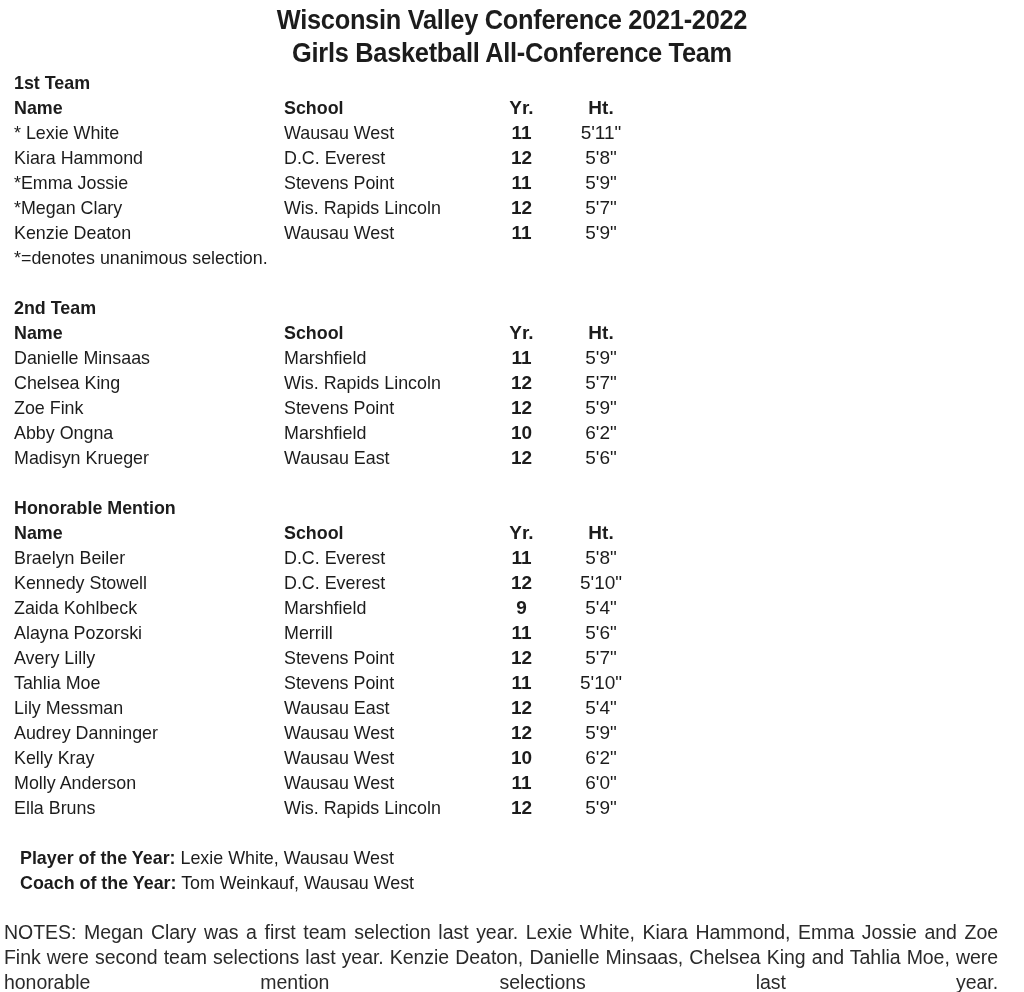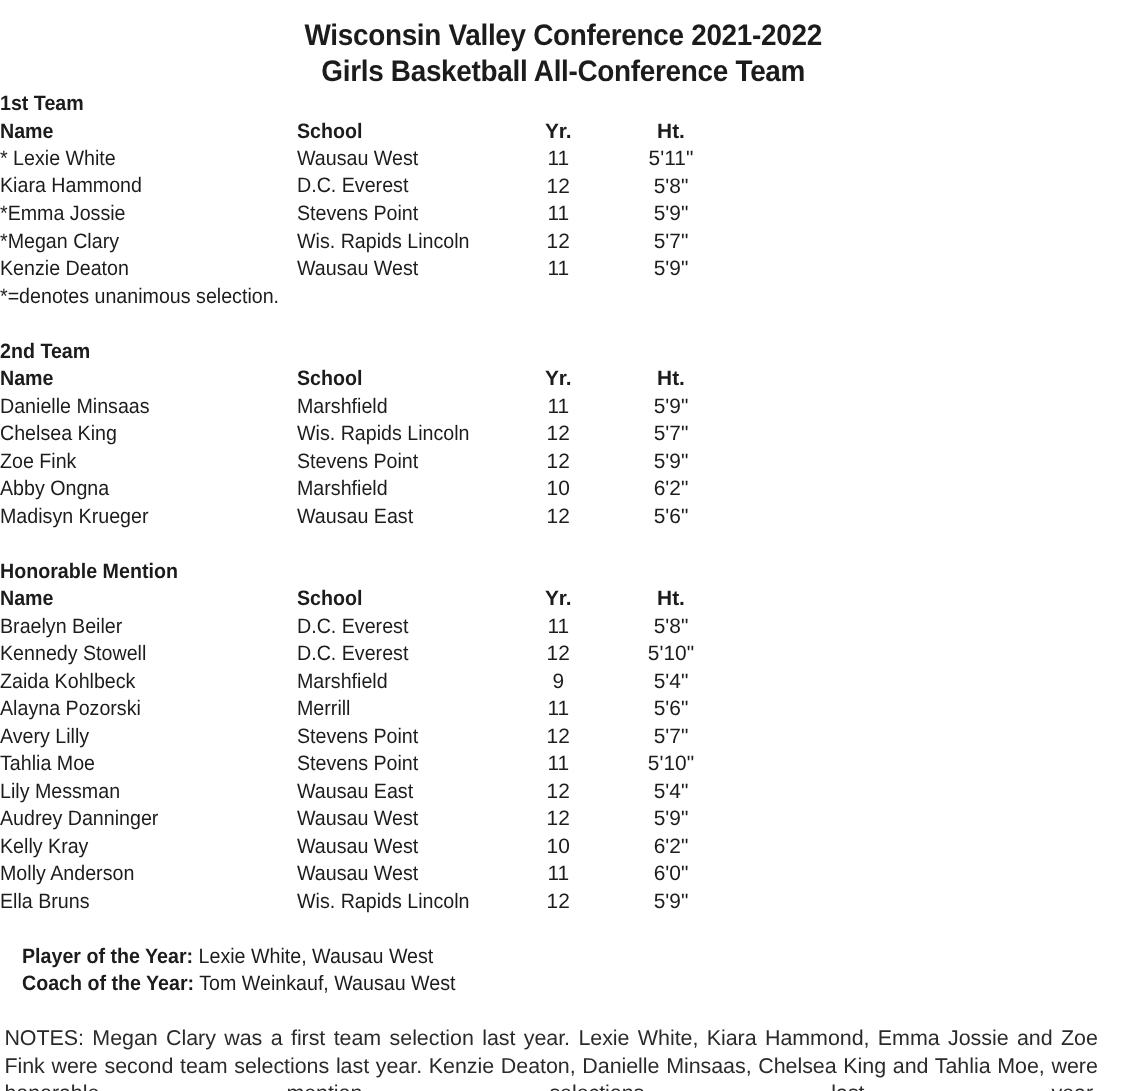--- a/index.html
+++ b/index.html
@@ -20,35 +20,35 @@
 
   .page {
     position: relative;
     width: 1024px;
     padding: 0;
   }
 
   
   .title-block {
     text-align: center;
-    padding-top: 16px;
+    padding-top: 4px;
   }
   .title-line {
     font-weight: bold;
     font-size: 27px;
     line-height: 33px;
     letter-spacing: -0.3px;
     transform: scaleX(0.94);
     transform-origin: center center;
     white-space: nowrap;
   }
 
   
   .section {
-    padding-left: 0;
+    padding-left: 14px;
   }
   .section-heading {
     font-weight: bold;
     font-size: 19px;
     line-height: 25px;
     transform: scaleX(0.94);
     transform-origin: left center;
     white-space: nowrap;
   }
 
@@ -65,22 +65,22 @@
   .cell {
     position: absolute;
     top: 0;
     font-size: 19px;
     line-height: 25px;
     transform-origin: left center;
     white-space: nowrap;
   }
   .cell.c-name   { left: 0px;   transform: scaleX(0.94); }
   .cell.c-school { left: 270px; transform: scaleX(0.94); }
-  .cell.c-yr     { left: 455px; width: 105px; text-align: center; }
-  .cell.c-ht     { left: 555px; width: 110px; text-align: center; }
+  .cell.c-yr     { left: 455px; width: 105px; text-align: center; font-weight: bold; }
+  .cell.c-ht     { left: 532px; width: 110px; text-align: center; }
 
   .note-line {
     font-size: 19px;
     line-height: 25px;
     transform: scaleX(0.94);
     transform-origin: left center;
     white-space: nowrap;
   }
 
   .spacer {

